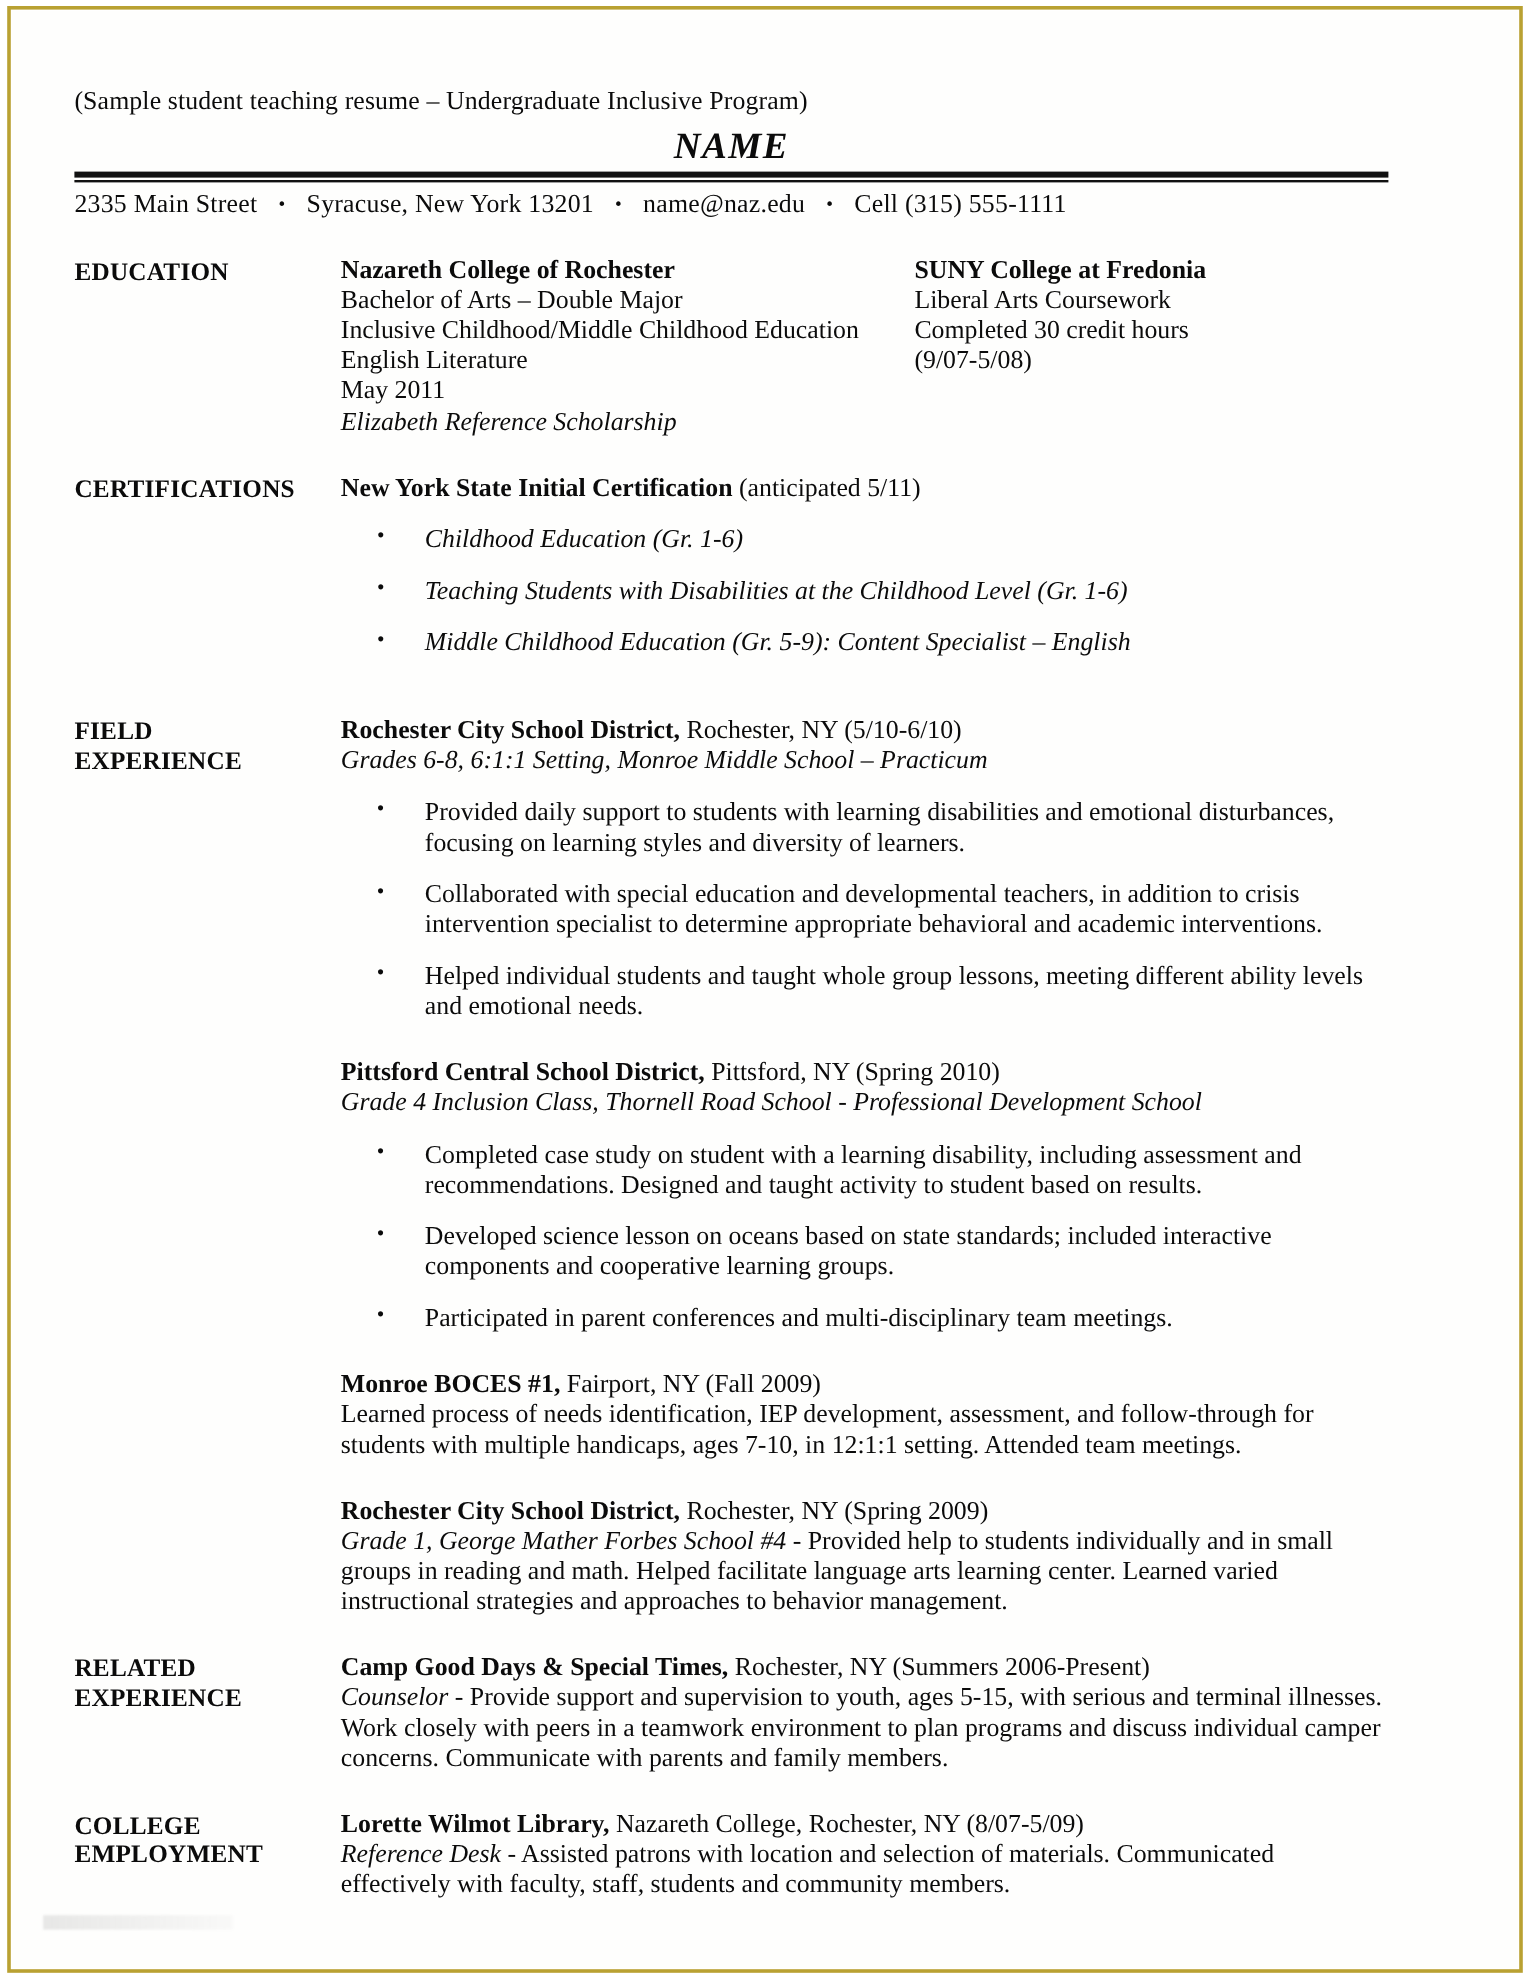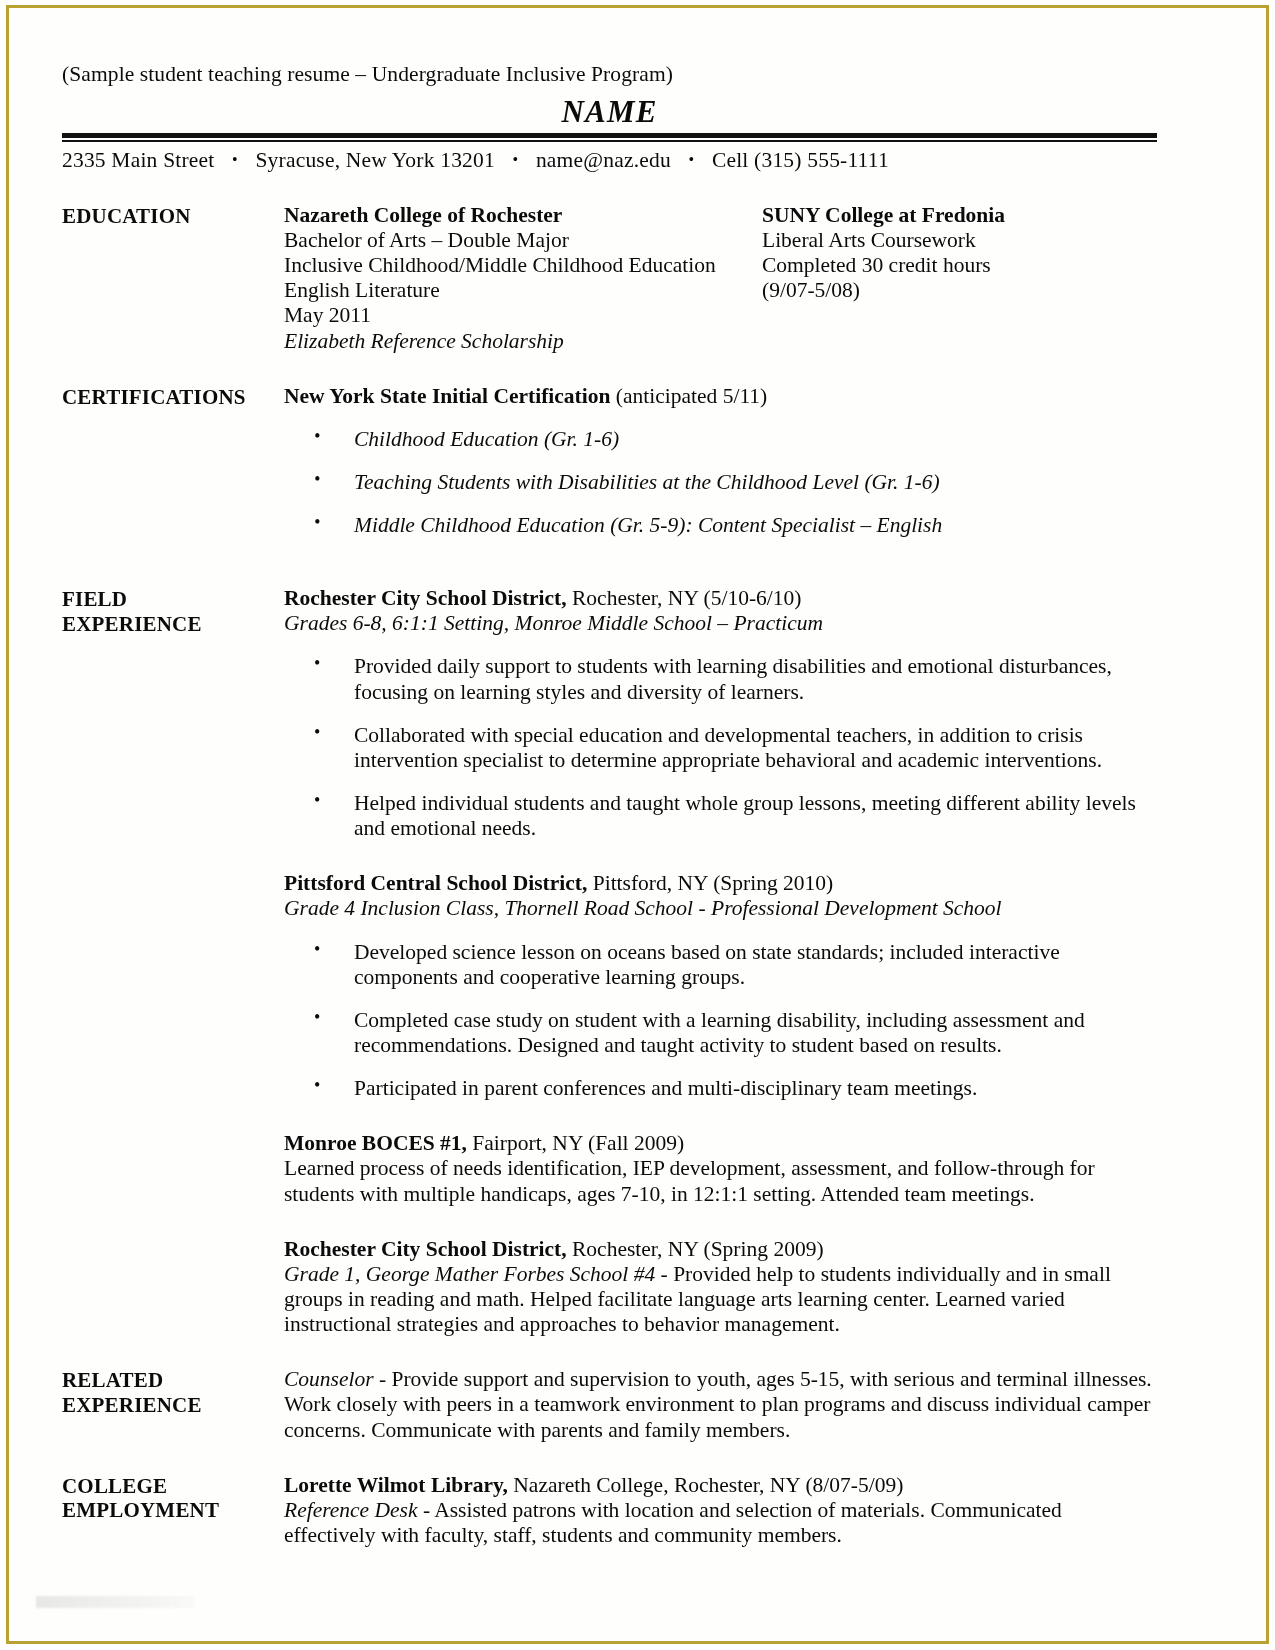--- a/index.html
+++ b/index.html
@@ -35,21 +35,21 @@
     position: absolute;
     left: 10px;
     top: 9px;
     right: 10px;
     bottom: 10px;
     background: #fefefd;
   }
   .content {
     position: absolute;
     left: 62px;
-    top: 62px;
+    top: 72px;
     width: 1095px;
   }
 
   
   .doc-note {
     font-size: 21.5px;
     line-height: 1.2;
     letter-spacing: .1px;
     margin: 0 0 6px 0;
   }
@@ -235,22 +235,22 @@
             <li>Provided daily support to students with learning disabilities and emotional disturbances, focusing on learning styles and diversity of learners.</li>
             <li>Collaborated with special education and developmental teachers, in addition to crisis intervention specialist to determine appropriate behavioral and academic interventions.</li>
             <li>Helped individual students and taught whole group lessons, meeting different ability levels and emotional needs.</li>
           </ul>
         </div>
 
         <div class="entry">
           <p class="entry-head"><span class="org">Pittsford Central School District,</span><span> Pittsford, NY (Spring 2010)</span></p>
           <p class="entry-sub">Grade 4 Inclusion Class, Thornell Road School - Professional Development School</p>
           <ul class="bullets">
+            <li>Completed case study on student with a learning disability, including assessment and recommendations. Designed and taught activity to student based on results.</li>
             <li>Developed science lesson on oceans based on state standards; included interactive components and cooperative learning groups.</li>
-            <li>Completed case study on student with a learning disability, including assessment and recommendations. Designed and taught activity to student based on results.</li>
             <li>Participated in parent conferences and multi-disciplinary team meetings.</li>
           </ul>
         </div>
 
         <div class="entry">
           <p class="entry-head"><span class="org">Monroe BOCES #1,</span><span> Fairport, NY (Fall 2009)</span></p>
           <p class="entry-para">Learned process of needs identification, IEP development, assessment, and follow-through for students with multiple handicaps, ages 7-10, in 12:1:1 setting. Attended team meetings.</p>
         </div>
 
         <div class="entry">
@@ -261,20 +261,21 @@
       </div>
     </div>
 
     <div class="section">
       <div class="section-label">
         <span class="lbl-line">RELATED</span>
         <span class="lbl-line">EXPERIENCE</span>
       </div>
       <div class="section-body">
         <div class="entry">
+          <p class="entry-head"><span class="org">Camp Good Days &amp; Special Times,</span><span> Rochester, NY (Summers 2006-Present)</span></p>
           <p class="entry-para"><span class="italic">Counselor</span><span> - Provide support and supervision to youth, ages 5-15, with serious and terminal illnesses. Work closely with peers in a teamwork environment to plan programs and discuss individual camper concerns. Communicate with parents and family members.</span></p>
         </div>
       </div>
     </div>
 
     <div class="section">
       <div class="section-label">
         <span class="lbl-line">COLLEGE</span>
         <span class="lbl-line">EMPLOYMENT</span>
       </div>

